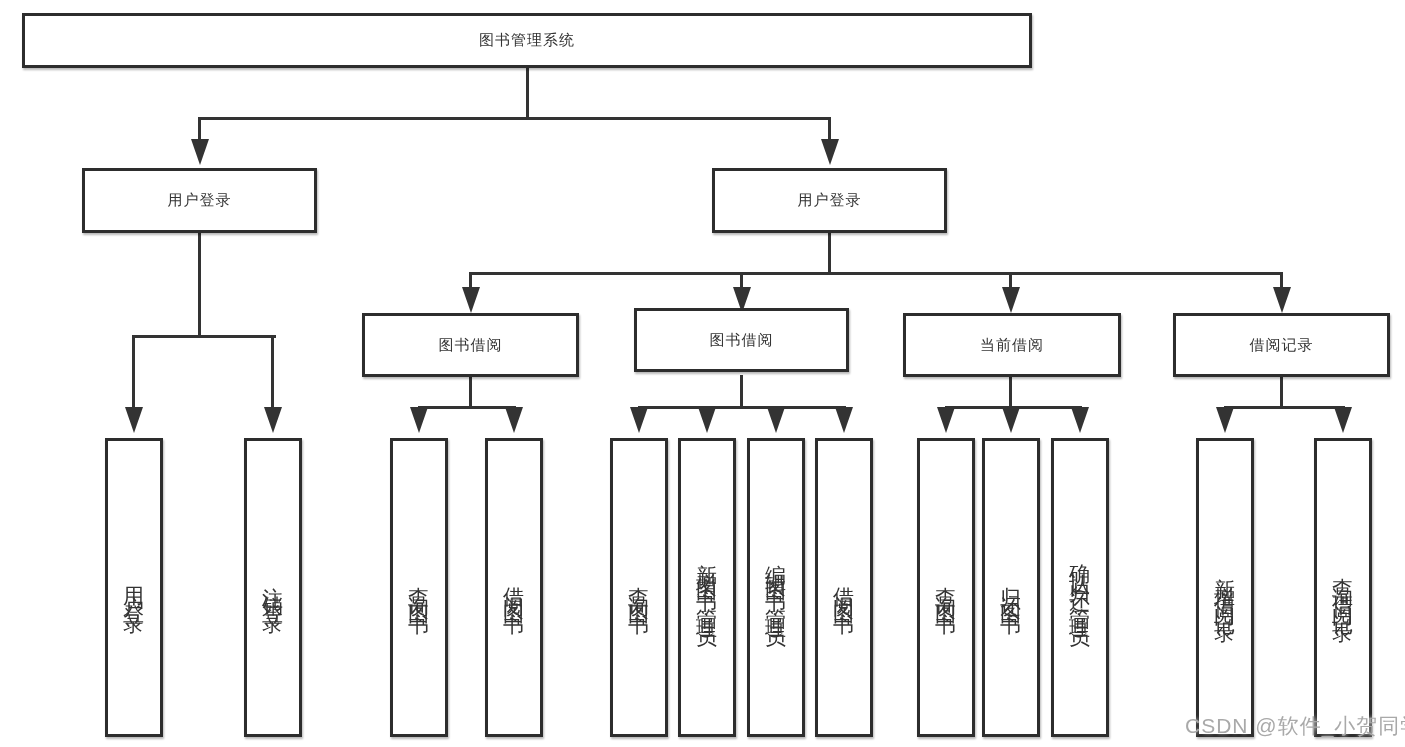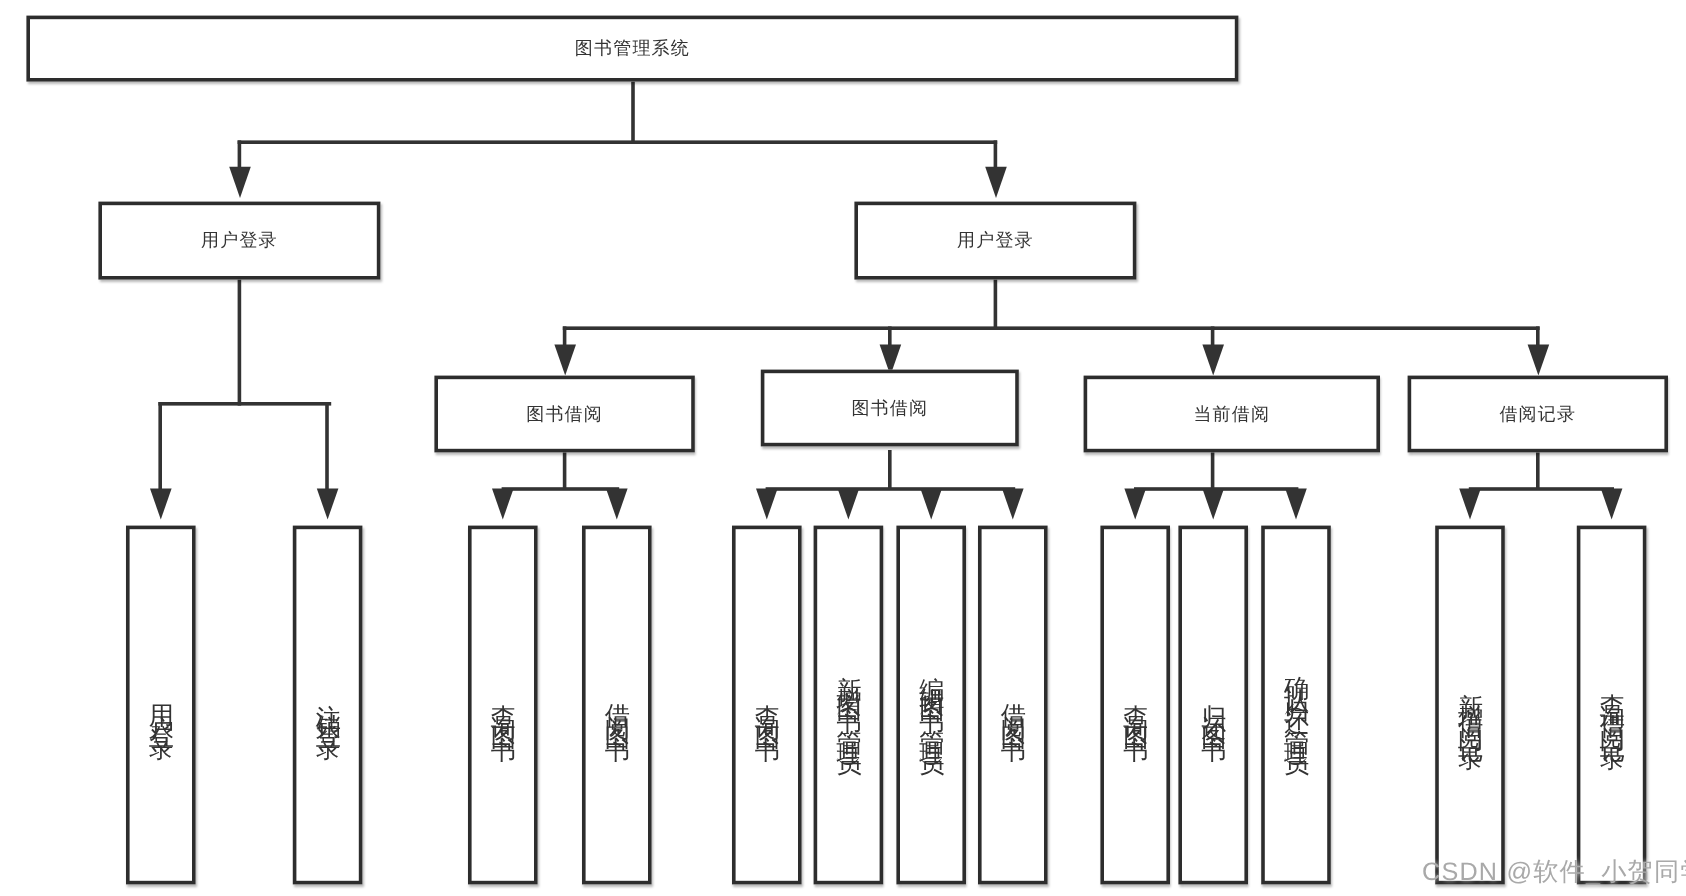--- a/index.html
+++ b/index.html
@@ -101,21 +101,21 @@
   <div class="box" style="left:712px;top:168px;width:235px;height:65px">
     <span class="lbl">用户登录</span>
   </div>
 
   <div class="box" style="left:362px;top:313px;width:217px;height:64px">
     <span class="lbl">图书借阅</span>
   </div>
   <div class="box" style="left:634px;top:308px;width:215px;height:64px">
     <span class="lbl">图书借阅</span>
   </div>
-  <div class="box" style="left:903px;top:313px;width:247px;height:64px">
+  <div class="box" style="left:903px;top:313px;width:218px;height:64px">
     <span class="lbl">当前借阅</span>
   </div>
   <div class="box" style="left:1173px;top:313px;width:217px;height:64px">
     <span class="lbl">借阅记录</span>
   </div>
 
   <div class="box leaf" style="left:105px;top:438px;width:58px;height:299px">
     <span class="lbl">用户登录</span>
   </div>
   <div class="box leaf" style="left:244px;top:438px;width:58px;height:299px">

